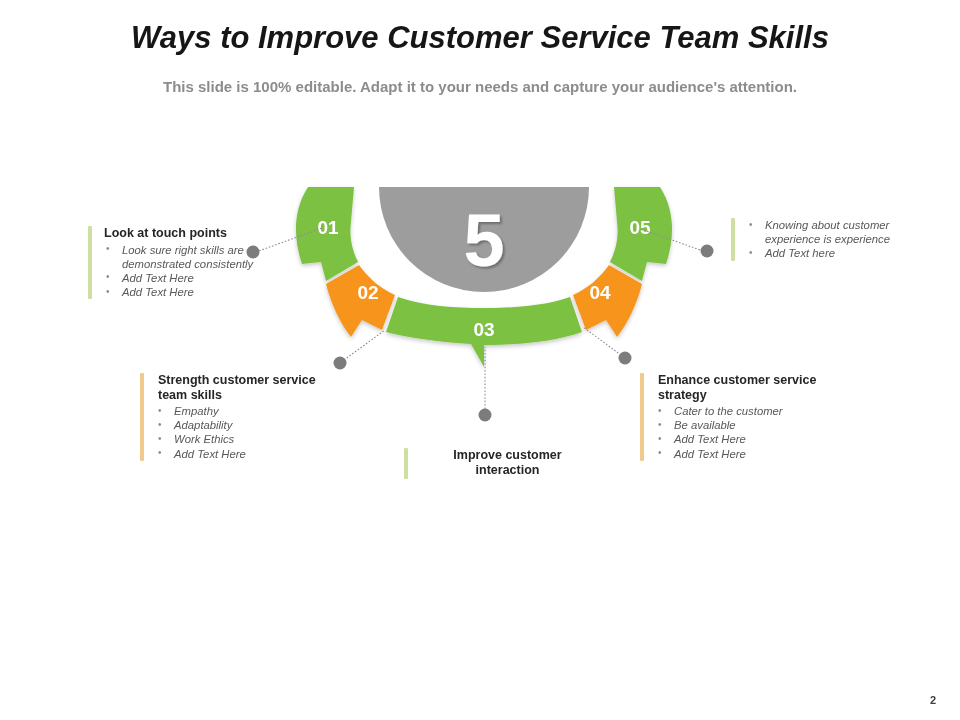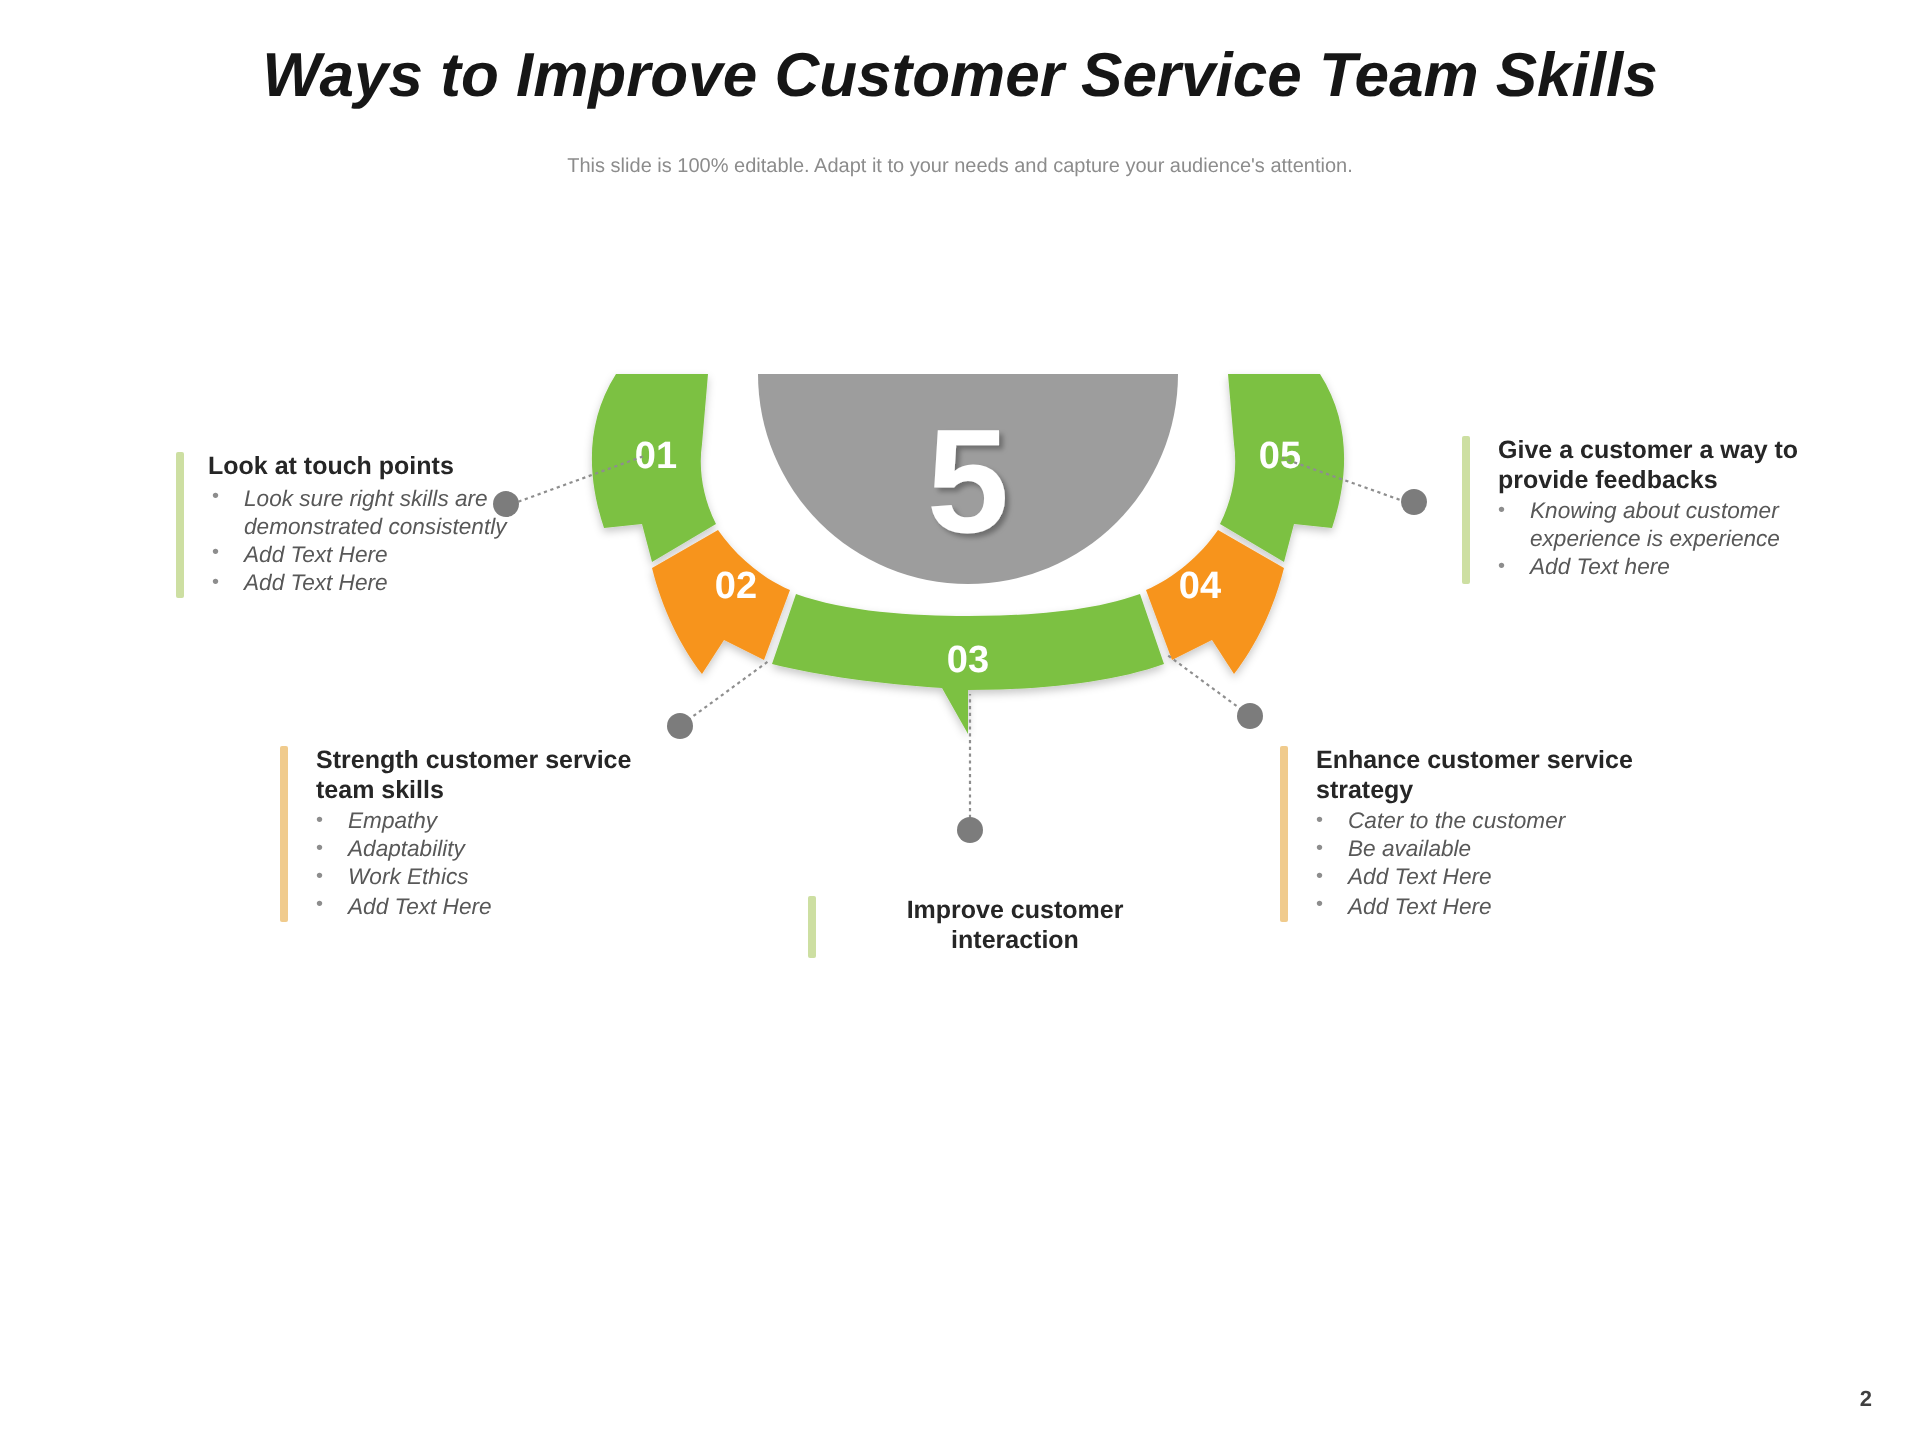--- a/index.html
+++ b/index.html
@@ -32,23 +32,23 @@
     color: #161616;
     letter-spacing: 0px;
     white-space: nowrap;
     font-style: italic;
   }
   .subtitle {
     position: absolute;
     left: 0; right: 0;
     top: 78px;
     text-align: center;
-    font-size: 10px;
+    font-size: 15px;
     color: #8c8c8c;
-    font-weight: normal;
+    font-weight: bold;
   }
 
   
   .diagram {
     position: absolute;
     left: 290px;
     top: 178px;
     width: 390px;
     height: 180px;
   }
@@ -277,21 +277,20 @@
     <ul>
       <li>Cater to the customer</li>
       <li>Be available</li>
       <li>Add Text Here</li>
       <li>Add Text Here</li>
     </ul>
   </div>
 
   <div class="block" id="block-05">
     <span class="bar green"></span>
-    <h3>Give a customer  a way to provide feedbacks</h3>
     <ul>
       <li>Knowing about customer experience is experience</li>
       <li>Add Text here</li>
     </ul>
   </div>
 
   <div class="page-num">2</div>
 
 </div>
 

